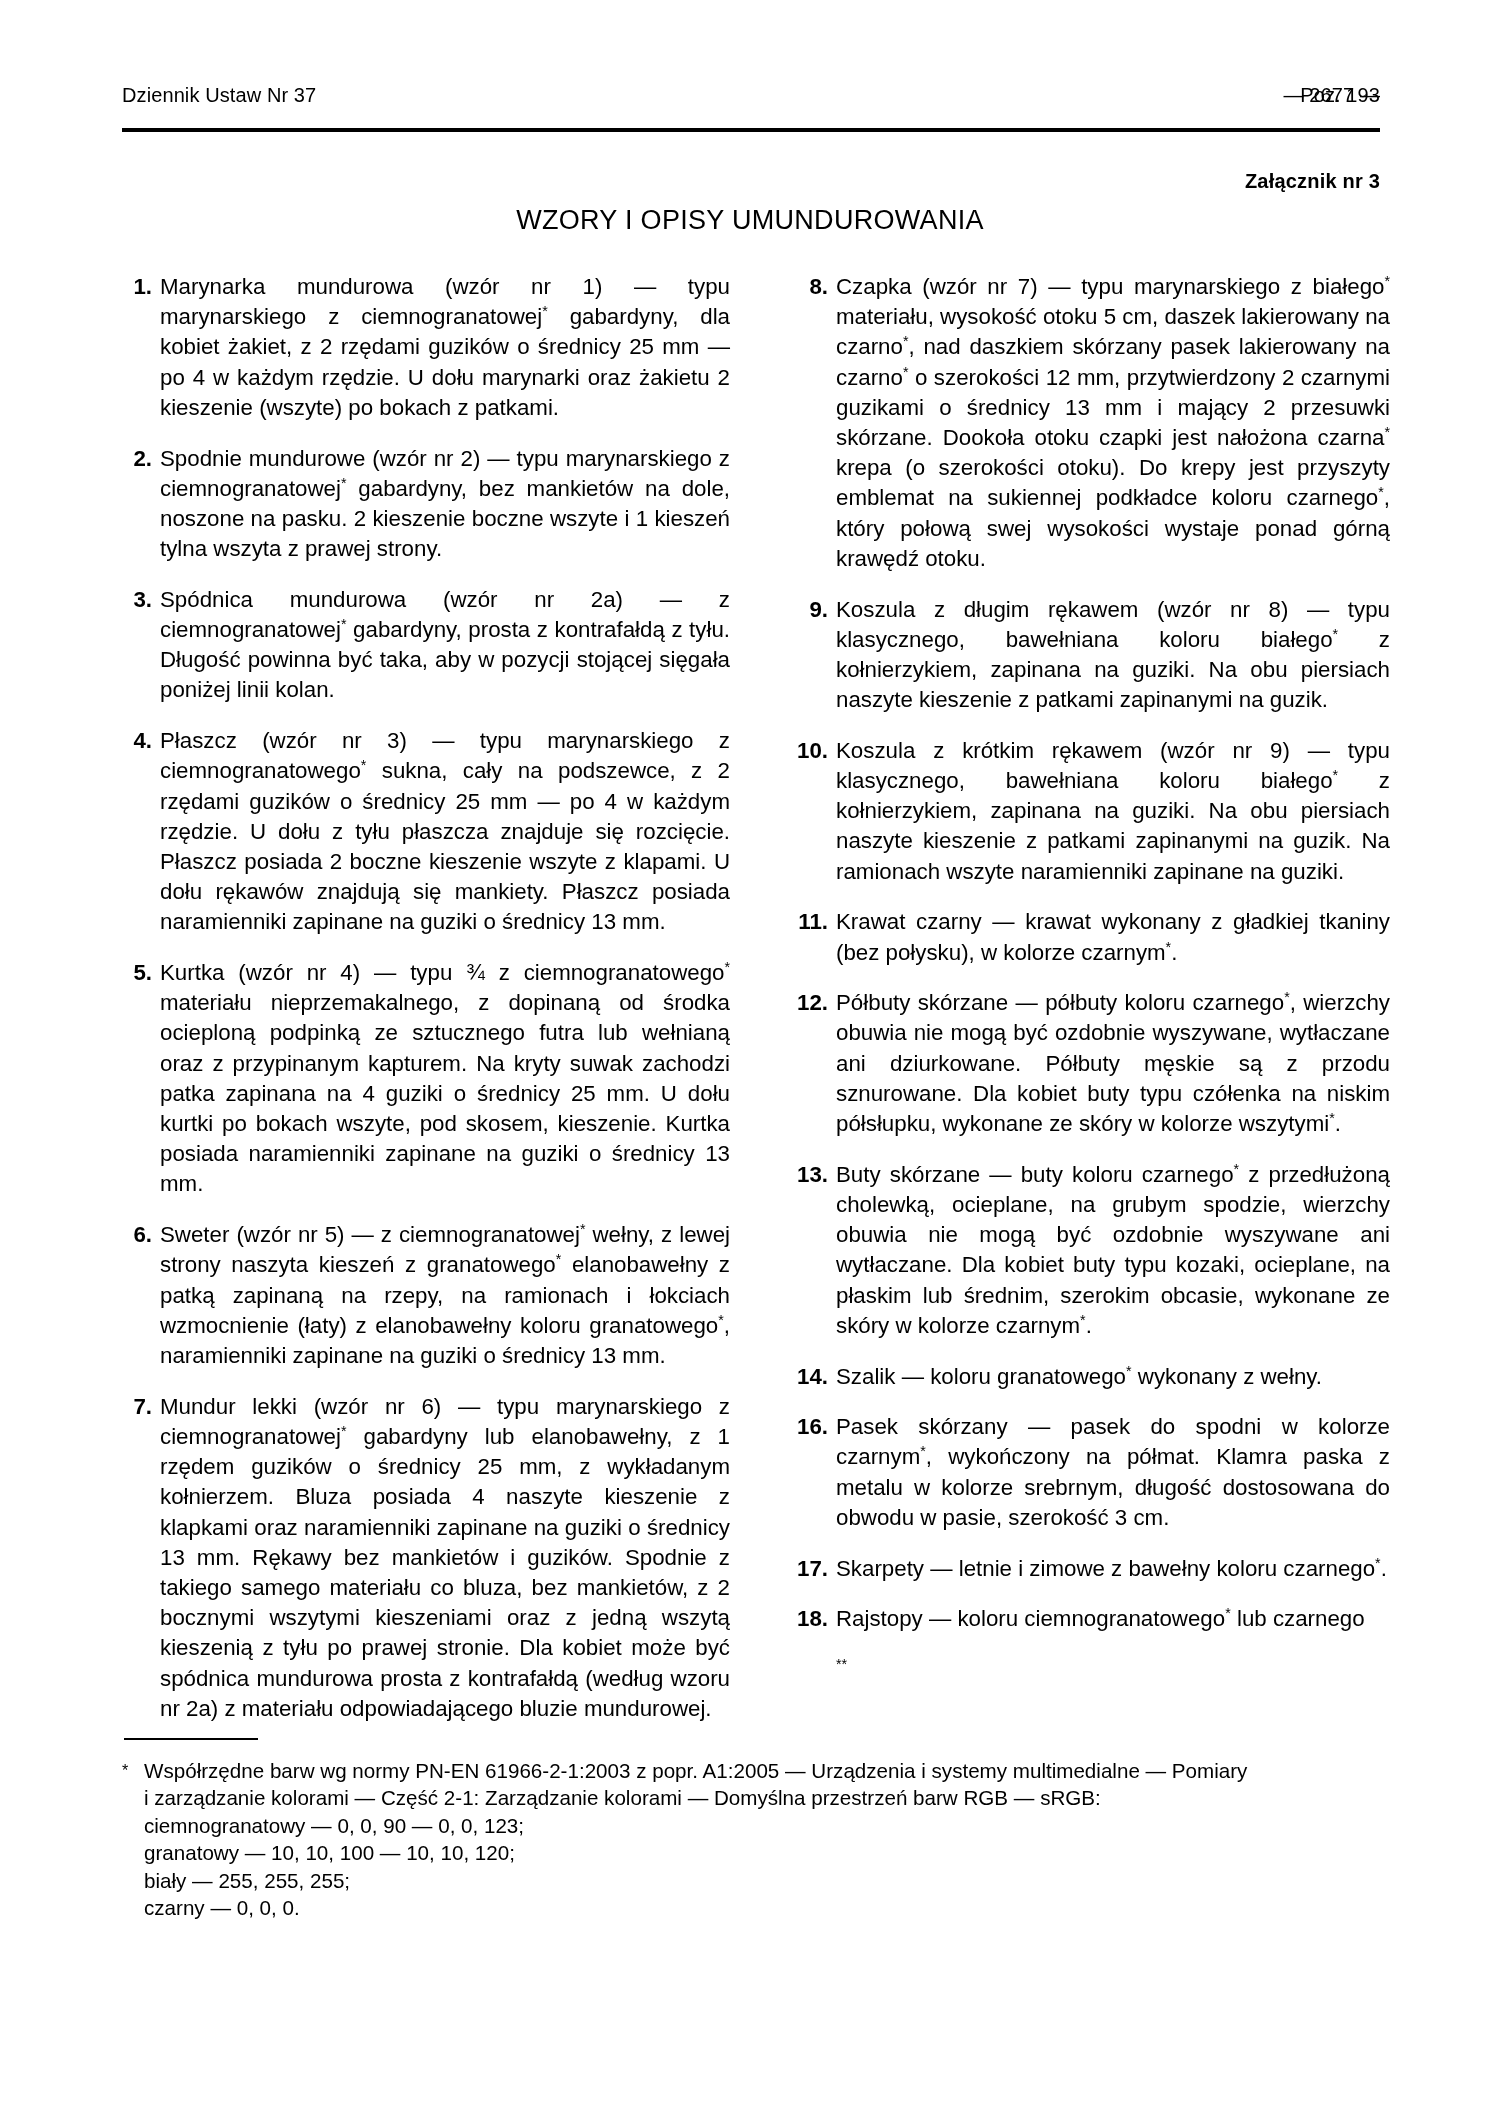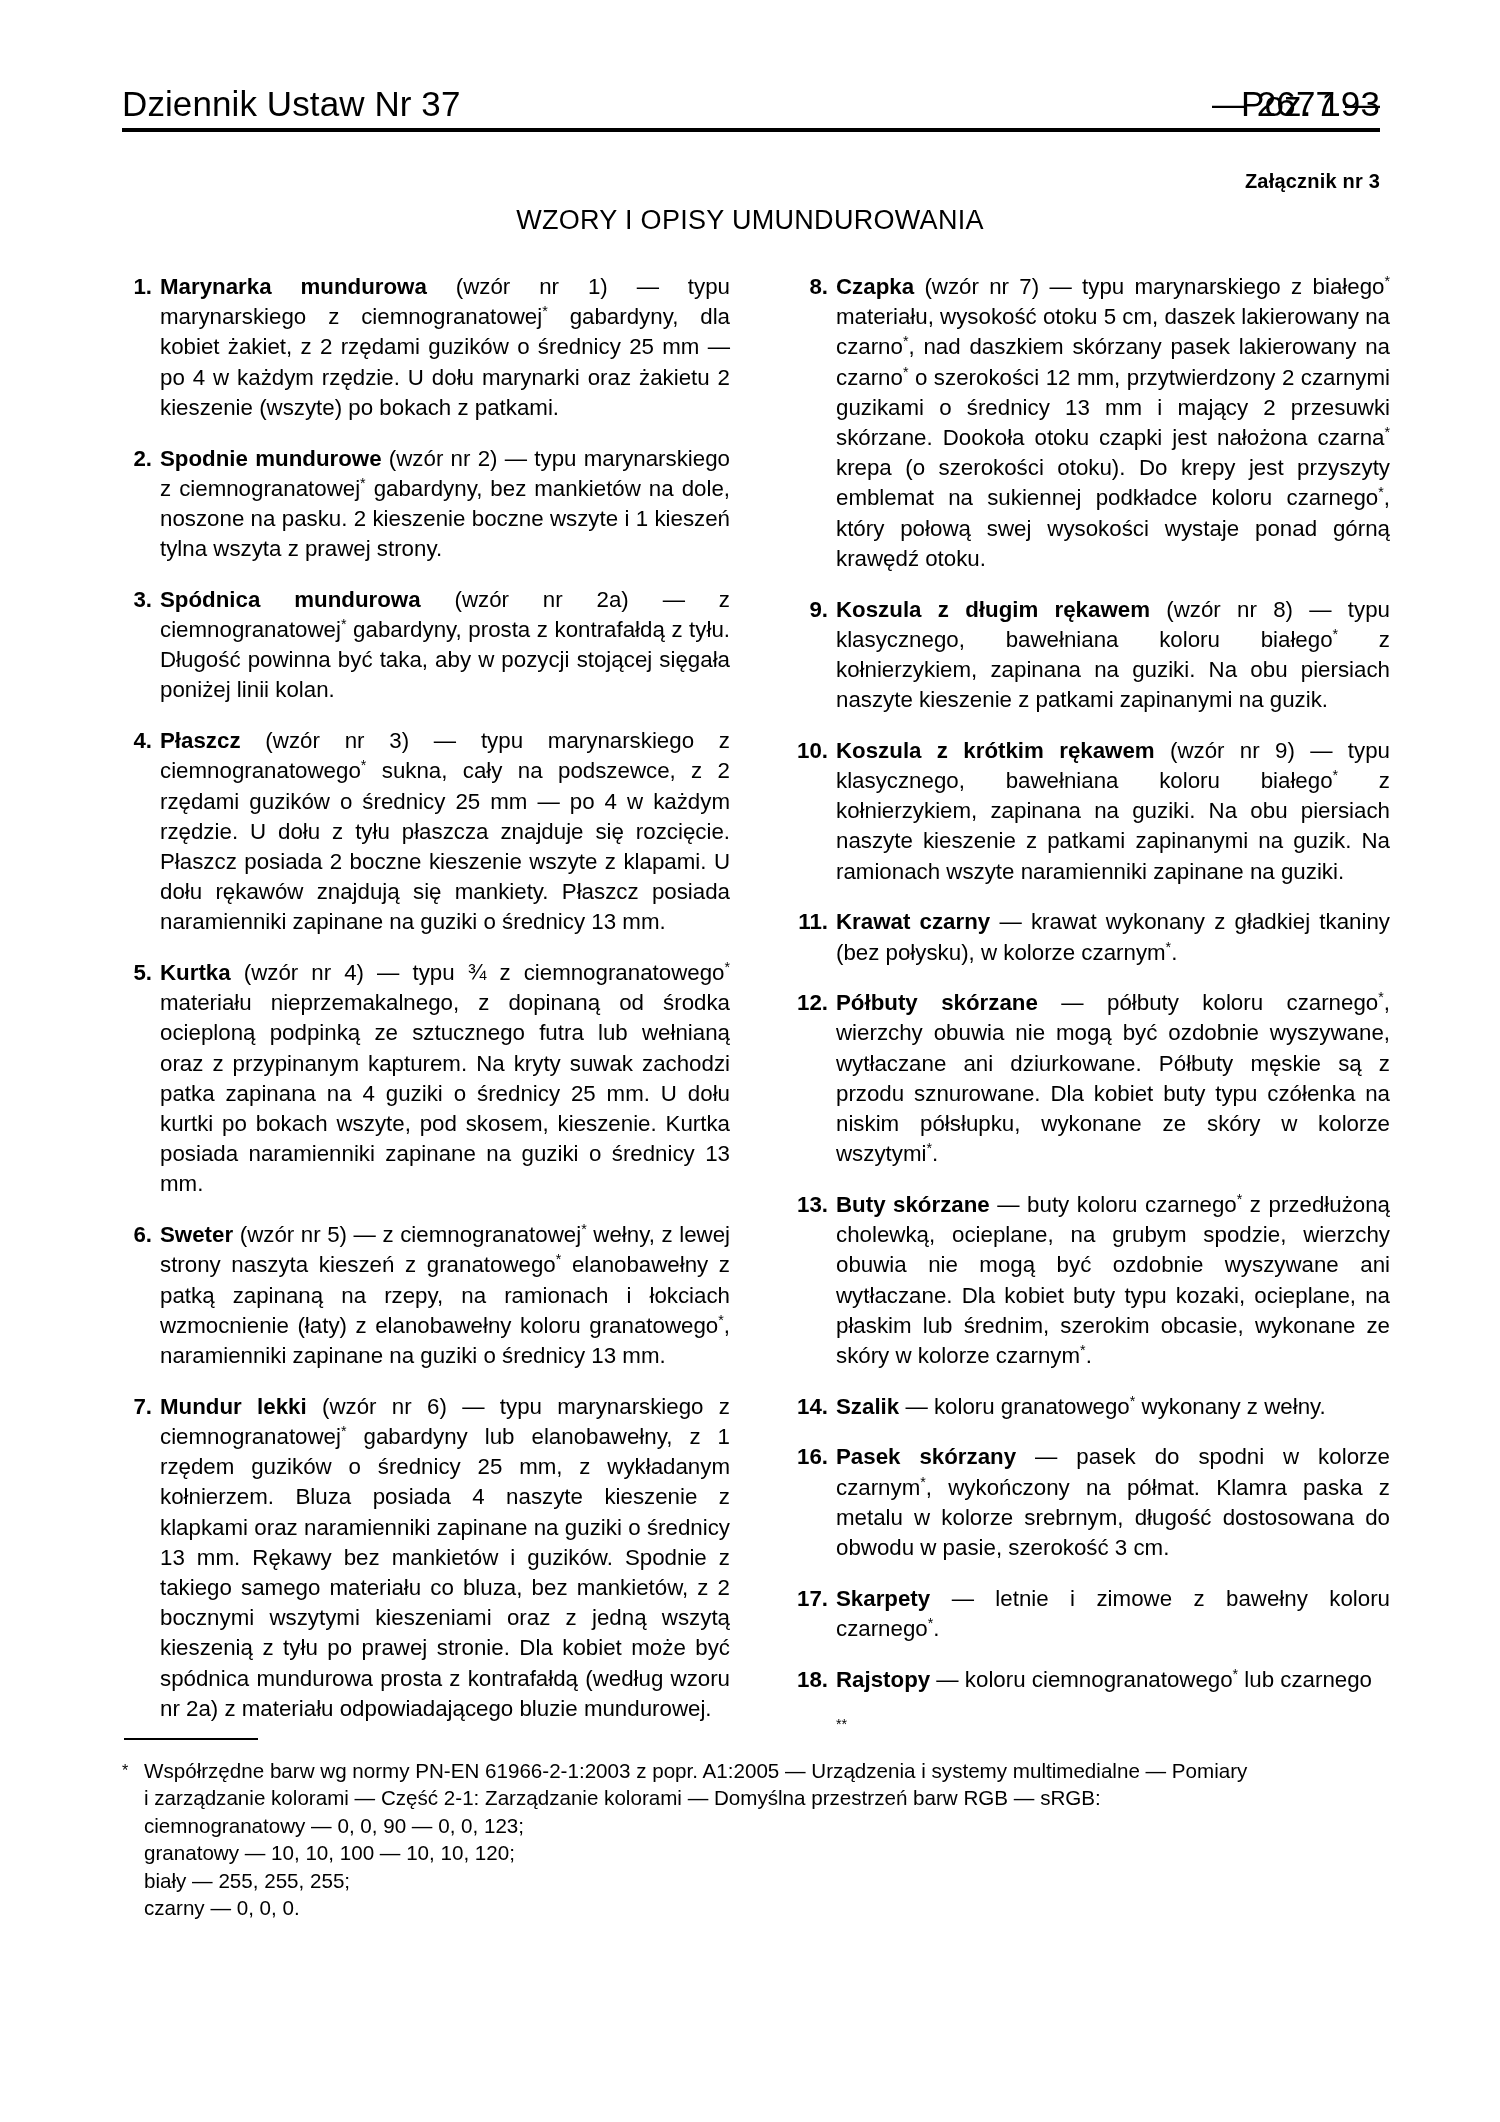--- a/index.html
+++ b/index.html
@@ -27,21 +27,21 @@
 
   
   .running-head {
     position: absolute;
     left: 122px;
     top: 84px;
     width: 1258px;
     display: flex;
     align-items: baseline;
     justify-content: space-between;
-    font-size: 35px;
+    font-size: 20px;
     letter-spacing: 0.1px;
   }
   .running-head .rh-left { white-space: nowrap; }
   .running-head .rh-center {
     position: absolute;
     left: 0; right: 0;
     text-align: right;
     white-space: nowrap;
   }
   .running-head .rh-right { white-space: nowrap; margin-left: auto; }
@@ -105,21 +105,21 @@
   }
   .col-left .entry .num { width: 30px; }
   .col-right .entry .num { width: 46px; }
 
   .entry .body {
     flex: 1 1 auto;
     text-align: justify;
     text-justify: inter-word;
     hyphens: none;
   }
-  .entry .body b { font-weight: bold; }
+  .entry .body b { font-weight: normal; }
   .entry .body sup {
     font-size: 0.64em;
     vertical-align: super;
     line-height: 0;
   }
 
   
   .fn-rule {
     position: absolute;
     left: 124px;

